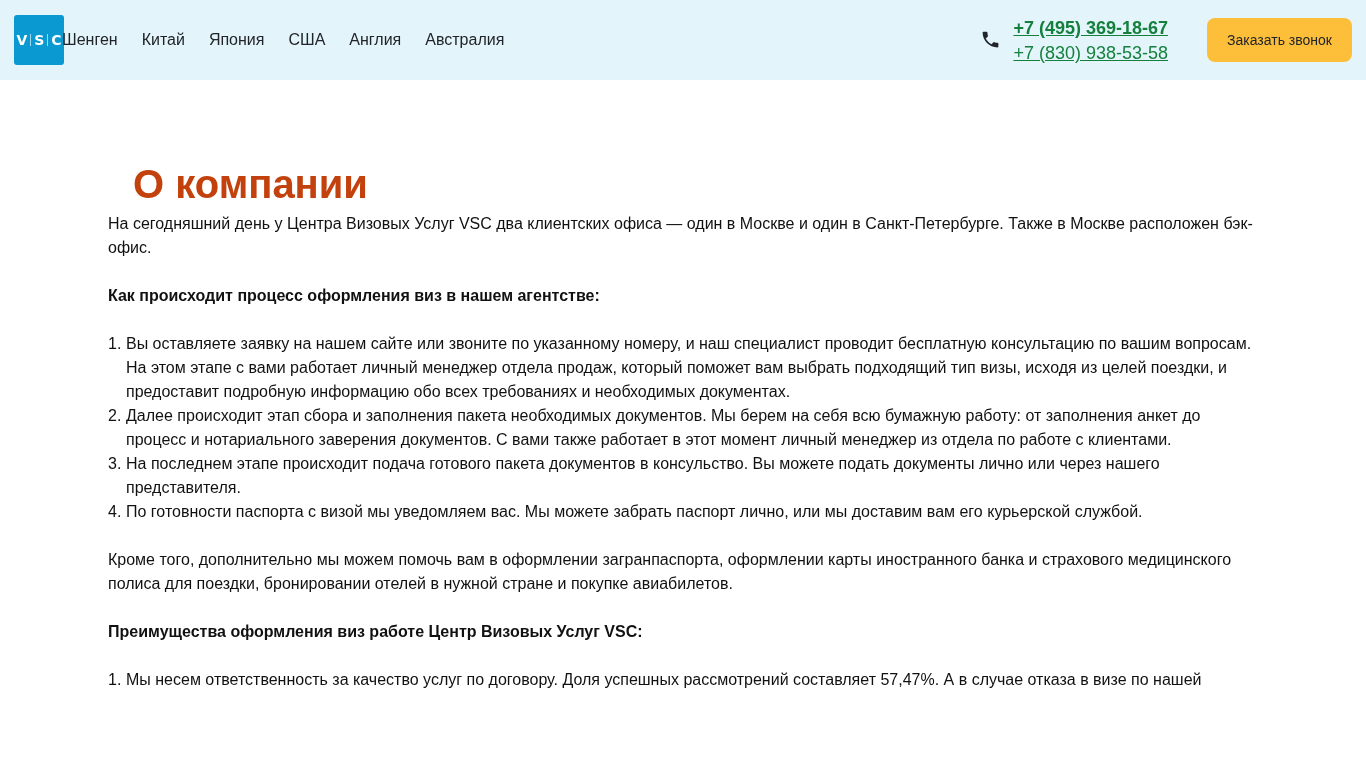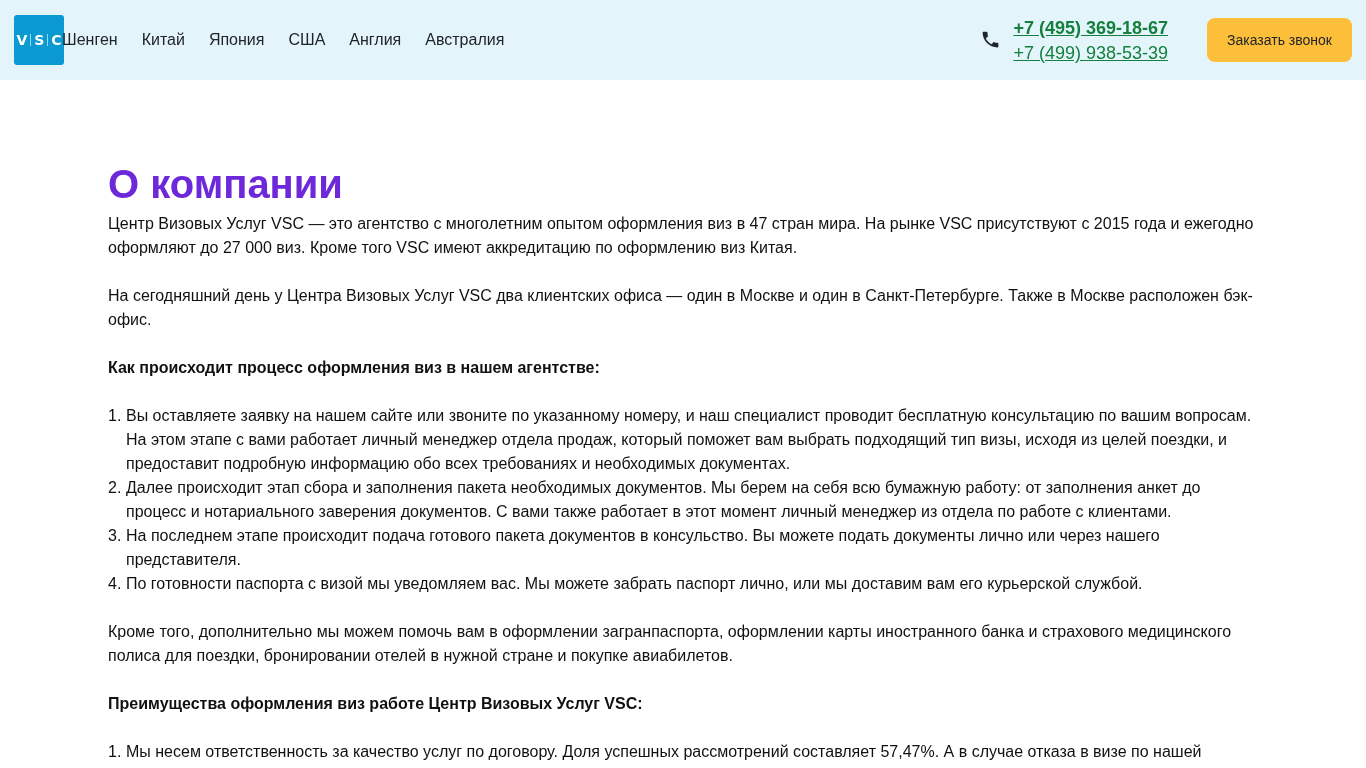--- a/index.html
+++ b/index.html
@@ -28,21 +28,21 @@
     .phones a { display: block; font-size: 18px; color: #15803d; text-decoration: underline; line-height: 25px; text-align: right; width: 155px; }
     .phones a.primary { font-weight: bold; }
     .cta {
       position: absolute; left: 1207px; top: 18px; width: 145px; height: 44px;
       background: #fdbe3a; border-radius: 8px; border: none;
       font-family: "Liberation Sans", sans-serif; font-size: 14px; color: #212529;
       display: flex; align-items: center; justify-content: center; cursor: pointer;
     }
 
     .content { position: absolute; left: 108px; top: 160px; width: 1150px; }
-    h1 { font-size: 40px; font-weight: bold; color: #6d28d9; line-height: 48px; margin-bottom: 4px; }
+    h1 { font-size: 40px; font-weight: bold; color: #c2410c; line-height: 48px; margin-bottom: 4px; margin-left: 25px; }
     p { font-size: 16px; line-height: 24px; color: #111; margin-bottom: 24px; }
     p.bold { font-weight: bold; }
     ol { list-style: none; margin-bottom: 24px; }
     ol li { font-size: 16px; line-height: 24px; color: #111; padding-left: 18px; position: relative; }
     ol li .num { position: absolute; left: 0; top: 0; }
   </style>
 </head>
 <body>
 
 <header class="header">
@@ -63,29 +63,28 @@
     <a>Австралия</a>
   </nav>
 
   <span class="phone-icon">
     <svg viewBox="0 0 24 24" width="21" height="21">
         <path fill="#212529" d="M6.6 10.8c1.4 2.8 3.8 5.1 6.6 6.6l2.2-2.2c.3-.3.7-.4 1-.2 1.1.4 2.3.6 3.6.6.6 0 1 .4 1 1V20c0 .6-.4 1-1 1C10.6 21 3 13.4 3 4c0-.6.4-1 1-1h3.5c.6 0 1 .4 1 1 0 1.3.2 2.5.6 3.6.1.3 0 .7-.2 1L6.6 10.8z"></path>
       </svg>
   </span>
   <div class="phones">
     <a class="primary">+7 (495) 369-18-67</a>
-    <a>+7 (499) 938-53-39</a>
+    <a>+7 (830) 938-53-58</a>
   </div>
 
   <button class="cta">Заказать звонок</button>
 </header>
 
 <main class="content">
   <h1>О компании</h1>
-  <p>Центр Визовых Услуг VSC — это агентство с многолетним опытом оформления виз в 47 стран мира. На рынке VSC присутствуют с 2015 года и ежегодно оформляют до 27 000 виз. Кроме того VSC имеют аккредитацию по оформлению виз Китая.</p>
   <p>На сегодняшний день у Центра Визовых Услуг VSC два клиентских офиса — один в Москве и один в Санкт-Петербурге. Также в Москве расположен бэк-офис.</p>
   <p class="bold">Как происходит процесс оформления виз в нашем агентстве:</p>
   <ol>
     <li><span class="num">1.</span><span>Вы оставляете заявку на нашем сайте или звоните по указанному номеру, и наш специалист проводит бесплатную консультацию по вашим вопросам. На этом этапе с вами работает личный менеджер отдела продаж, который поможет вам выбрать подходящий тип визы, исходя из целей поездки, и предоставит подробную информацию обо всех требованиях и необходимых документах.</span></li>
     <li><span class="num">2.</span><span>Далее происходит этап сбора и заполнения пакета необходимых документов. Мы берем на себя всю бумажную работу: от заполнения анкет до процесс и нотариального заверения документов. С вами также работает в этот момент личный менеджер из отдела по работе с клиентами.</span></li>
     <li><span class="num">3.</span><span>На последнем этапе происходит подача готового пакета документов в консульство. Вы можете подать документы лично или через нашего представителя.</span></li>
     <li><span class="num">4.</span><span>По готовности паспорта с визой мы уведомляем вас. Мы можете забрать паспорт лично, или мы доставим вам его курьерской службой.</span></li>
   </ol>
   <p>Кроме того, дополнительно мы можем помочь вам в оформлении загранпаспорта, оформлении карты иностранного банка и страхового медицинского полиса для поездки, бронировании отелей в нужной стране и покупке авиабилетов.</p>
   <p class="bold">Преимущества оформления виз работе Центр Визовых Услуг VSC:</p>

